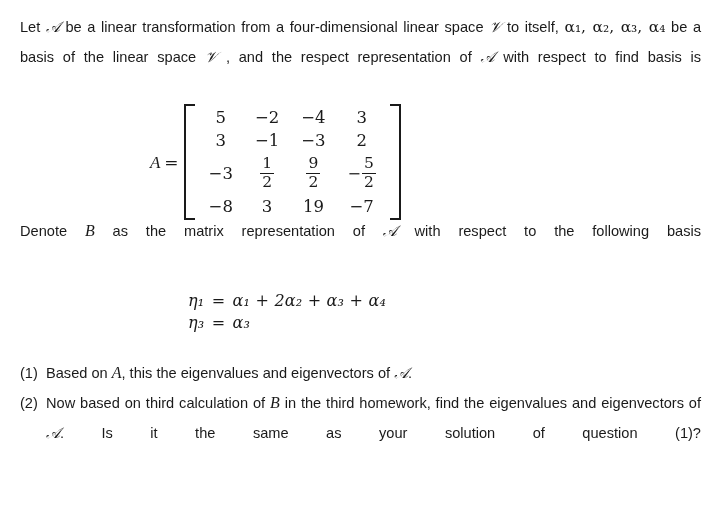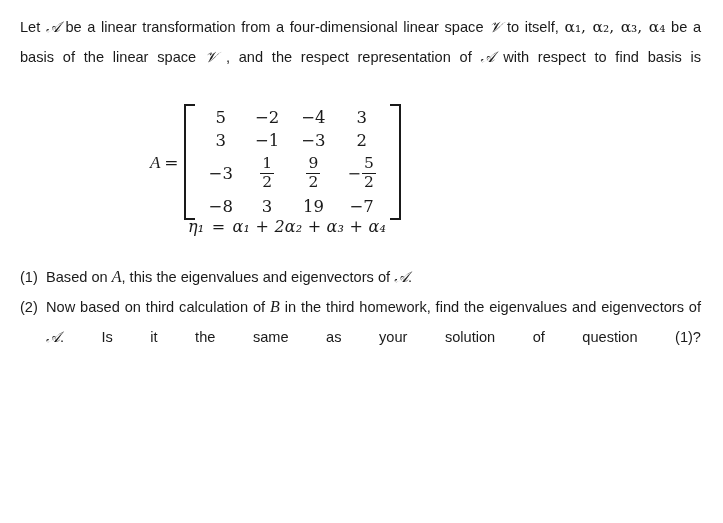--- a/index.html
+++ b/index.html
@@ -135,20 +135,21 @@
     align-items: center;
     vertical-align: middle;
   }
   .signed-frac .sign {
     margin-right: 1px;
     font-size: 16px;
   }
 
   
   .basis-block {
+    margin-top: 14px;
     padding-left: 168px;
     font-family: "DejaVu Serif", serif;
     font-style: italic;
     font-size: 16px;
     line-height: 22px;
   }
   .basis-line {
     white-space: nowrap;
     letter-spacing: 0.2px;
   }
@@ -243,26 +244,38 @@
           <td>−8</td>
           <td>3</td>
           <td>19</td>
           <td>−7</td>
         </tr>
       </tbody>
         </table>
     </span>
   </div>
 
+  <p class="para">
+    <span>Denote</span>
+    <span class="mathit">B</span>
+    <span>as the matrix representation of</span>
+    <span class="script">𝒜</span>
+    <span>with respect to the following basis</span>
+  </p>
 
   <div class="basis-block">
     <div class="basis-line">
       <span>η₁</span>
       <span class="op">=</span>
       <span>α₁ + 2α₂ + α₃ + α₄</span>
+    </div>
+    <div class="basis-line">
+      <span>η₃</span>
+      <span class="op">=</span>
+      <span>α₃</span>
     </div>
   </div>
 
   <div class="qlist">
 
     <div class="qitem">
       <span class="qnum">(1)</span>
       <span>Based on</span>
       <span class="mathit">A</span><span>, this the eigenvalues and eigenvectors of</span>
       <span class="script">𝒜</span><span>.</span>

